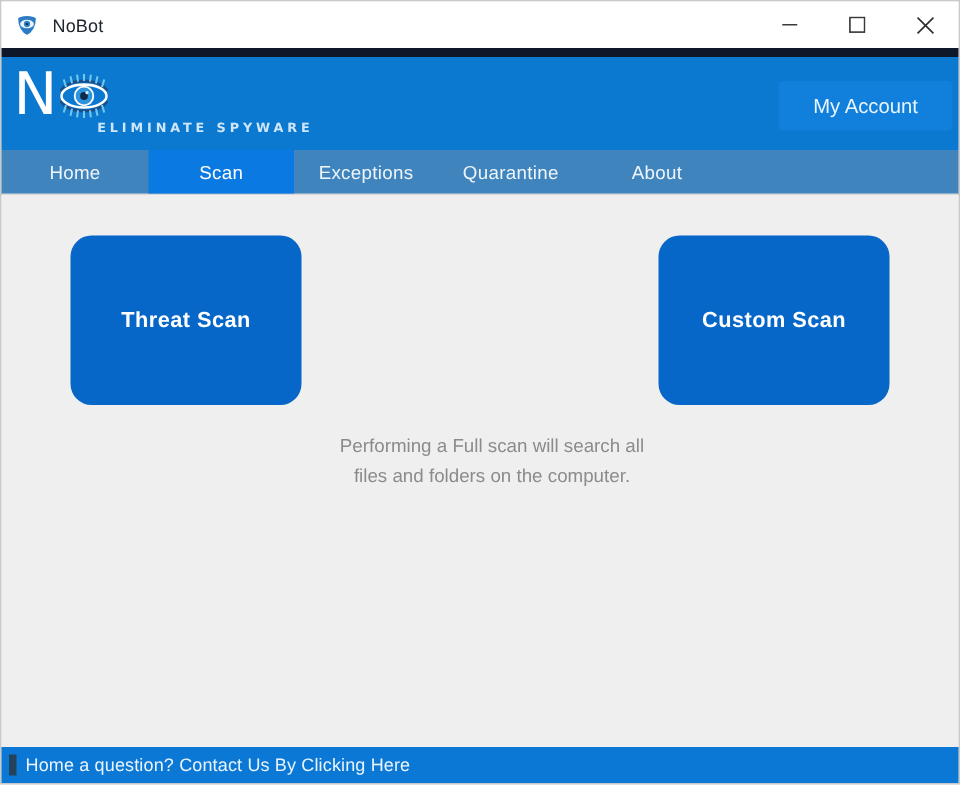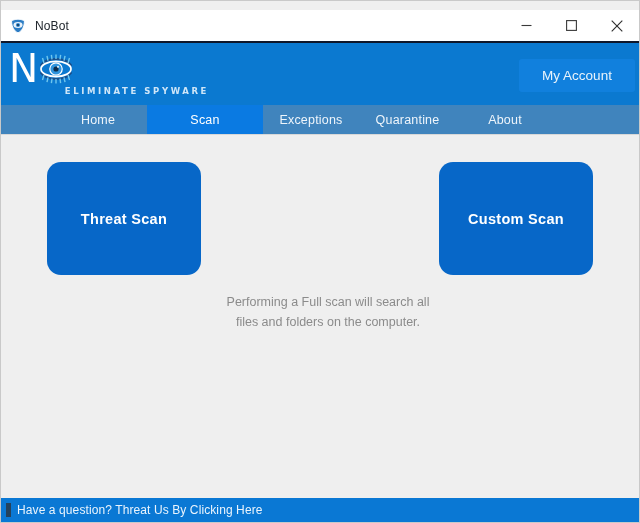--- a/index.html
+++ b/index.html
@@ -27,22 +27,21 @@
   }
 
   
   .titlebar {
     height: 31px;
     min-height: 31px;
     background: #ffffff;
     display: flex;
     align-items: center;
     position: relative;
-    border-bottom: 2px solid #0f172a;
-    margin-top: 9px;
+    border-bottom: 6px solid #0f172a;
   }
   .titlebar-left {
     display: flex;
     align-items: center;
     padding-left: 9px;
     gap: 9px;
   }
   .app-icon {
     width: 16px;
     height: 16px;
@@ -154,22 +153,22 @@
     font-size: 12.5px;
     letter-spacing: 0.2px;
     cursor: pointer;
     background: transparent;
     user-select: none;
   }
   .nav-tab.active {
     background: #0a7ae2;
     color: #ffffff;
   }
-  .nav-tab.t-home { width: 98px; margin-left: 48px; }
-  .nav-tab.t-scan { width: 116px; text-align: right; }
+  .nav-tab.t-home { width: 98px; }
+  .nav-tab.t-scan { width: 97px; text-align: right; }
   .nav-tab.t-settings { width: 96px; }
   .nav-tab.t-quarantine { width: 97px; }
   .nav-tab.t-exceptions { width: 96px; }
   .nav-tab.t-about { width: 98px; }
 
   
   .content {
     flex: 1;
     background: #efefef;
     position: relative;
@@ -322,16 +321,16 @@
   <div class="content">
     <div class="scan-tiles">
       <button class="scan-tile">Threat Scan</button>
       <button class="scan-tile">Custom Scan</button>
     </div>
     <div class="scan-desc">Performing a Full scan will search all files and folders on the computer.</div>
   </div>
 
   <div class="statusbar">
     <span class="status-grip"></span>
-    <span class="status-link">Have a question? Threat Us By Clicking Here</span>
+    <span class="status-link">Home a question? Contact Us By Clicking Here</span>
   </div>
 
 </div>
 
 </body></html>

